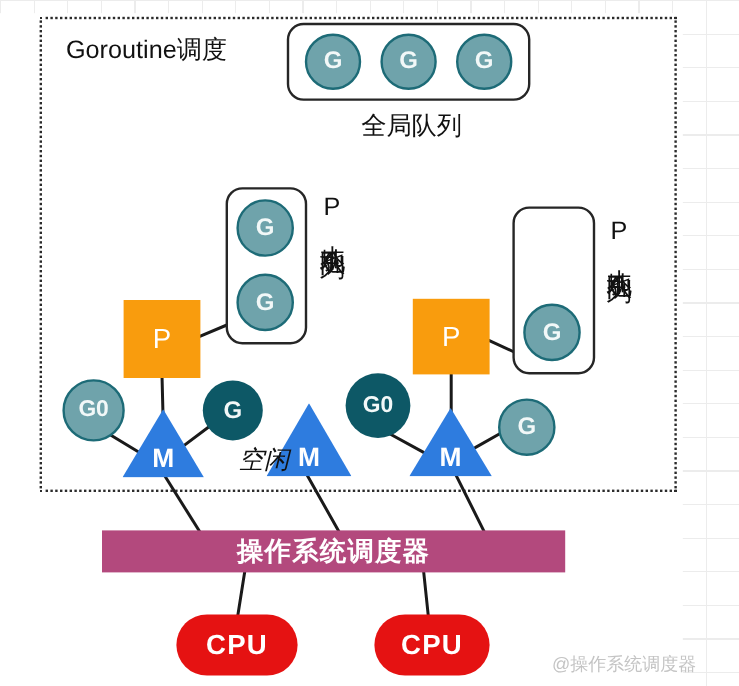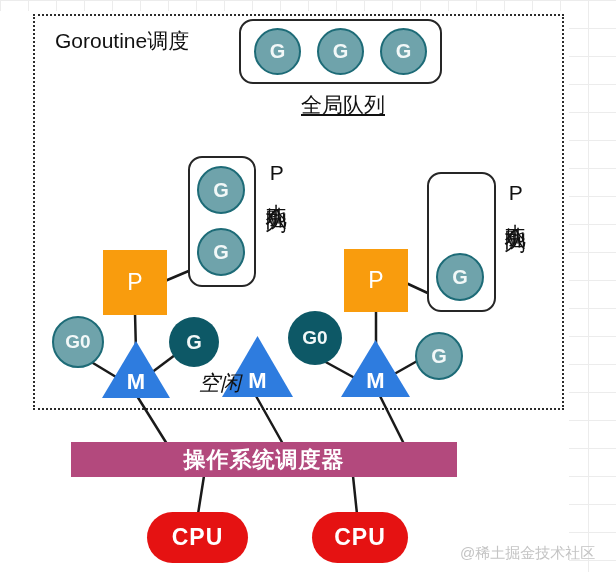--- a/index.html
+++ b/index.html
@@ -40,24 +40,24 @@
     color:#fff;font-weight:bold;font-size:22px;}
   #m-left{left:102px;top:341px;width:68px;height:57px;}
   #m-middle{left:222px;top:336px;width:71px;height:61px;}
   #m-right{left:341px;top:340px;width:69px;height:57px;}
   .v-label{
     writing-mode:vertical-rl;text-orientation:upright;
     font-size:21px;color:#111;line-height:1.2;letter-spacing:3px;
   }
   #left-queue-label{left:264px;top:161px;}
   #right-queue-label{left:503px;top:181px;}
-  #global-queue-label{left:262px;top:91px;width:162px;text-align:center;font-size:21px;color:#111;text-decoration:underline;}
+  #global-queue-label{left:262px;top:91px;width:162px;text-align:center;font-size:21px;color:#111;}
   #idle-label{left:199px;top:369px;font-size:21px;color:#111;font-style:italic;}
   #os-bar{
-    left:71px;top:442px;width:386px;height:35px;background:#B3497D;
+    left:85px;top:442px;width:386px;height:35px;background:#B3497D;
     display:flex;align-items:center;justify-content:center;
     color:#fff;font-weight:bold;font-size:22px;letter-spacing:1px;
   }
   .cpu-node{
     background:#E51212;border-radius:26px;display:flex;align-items:center;justify-content:center;
     color:#fff;font-weight:700;font-size:23px;letter-spacing:1px;
   }
   #cpu-1{left:147px;top:512px;width:101px;height:51px;}
   #cpu-2{left:312px;top:512px;width:96px;height:51px;}
   #watermark{left:460px;top:544px;width:150px;font-size:15px;color:#c4c4c4;text-align:left;}
@@ -123,15 +123,15 @@
   <div class="abs z3 m-triangle" id="m-right">
     <span class="m-label">M</span>
   </div>
   <div class="abs z4" id="idle-label">空闲</div>
 
   <div class="abs z3" id="os-bar">操作系统调度器</div>
 
   <div class="abs z3 cpu-node" id="cpu-1">CPU</div>
   <div class="abs z3 cpu-node" id="cpu-2">CPU</div>
 
-  <div class="abs z4" id="watermark">@稀土掘金技术社区</div>
+  <div class="abs z4" id="watermark">@操作系统调度器</div>
 
 </div>
 
 </body></html>

